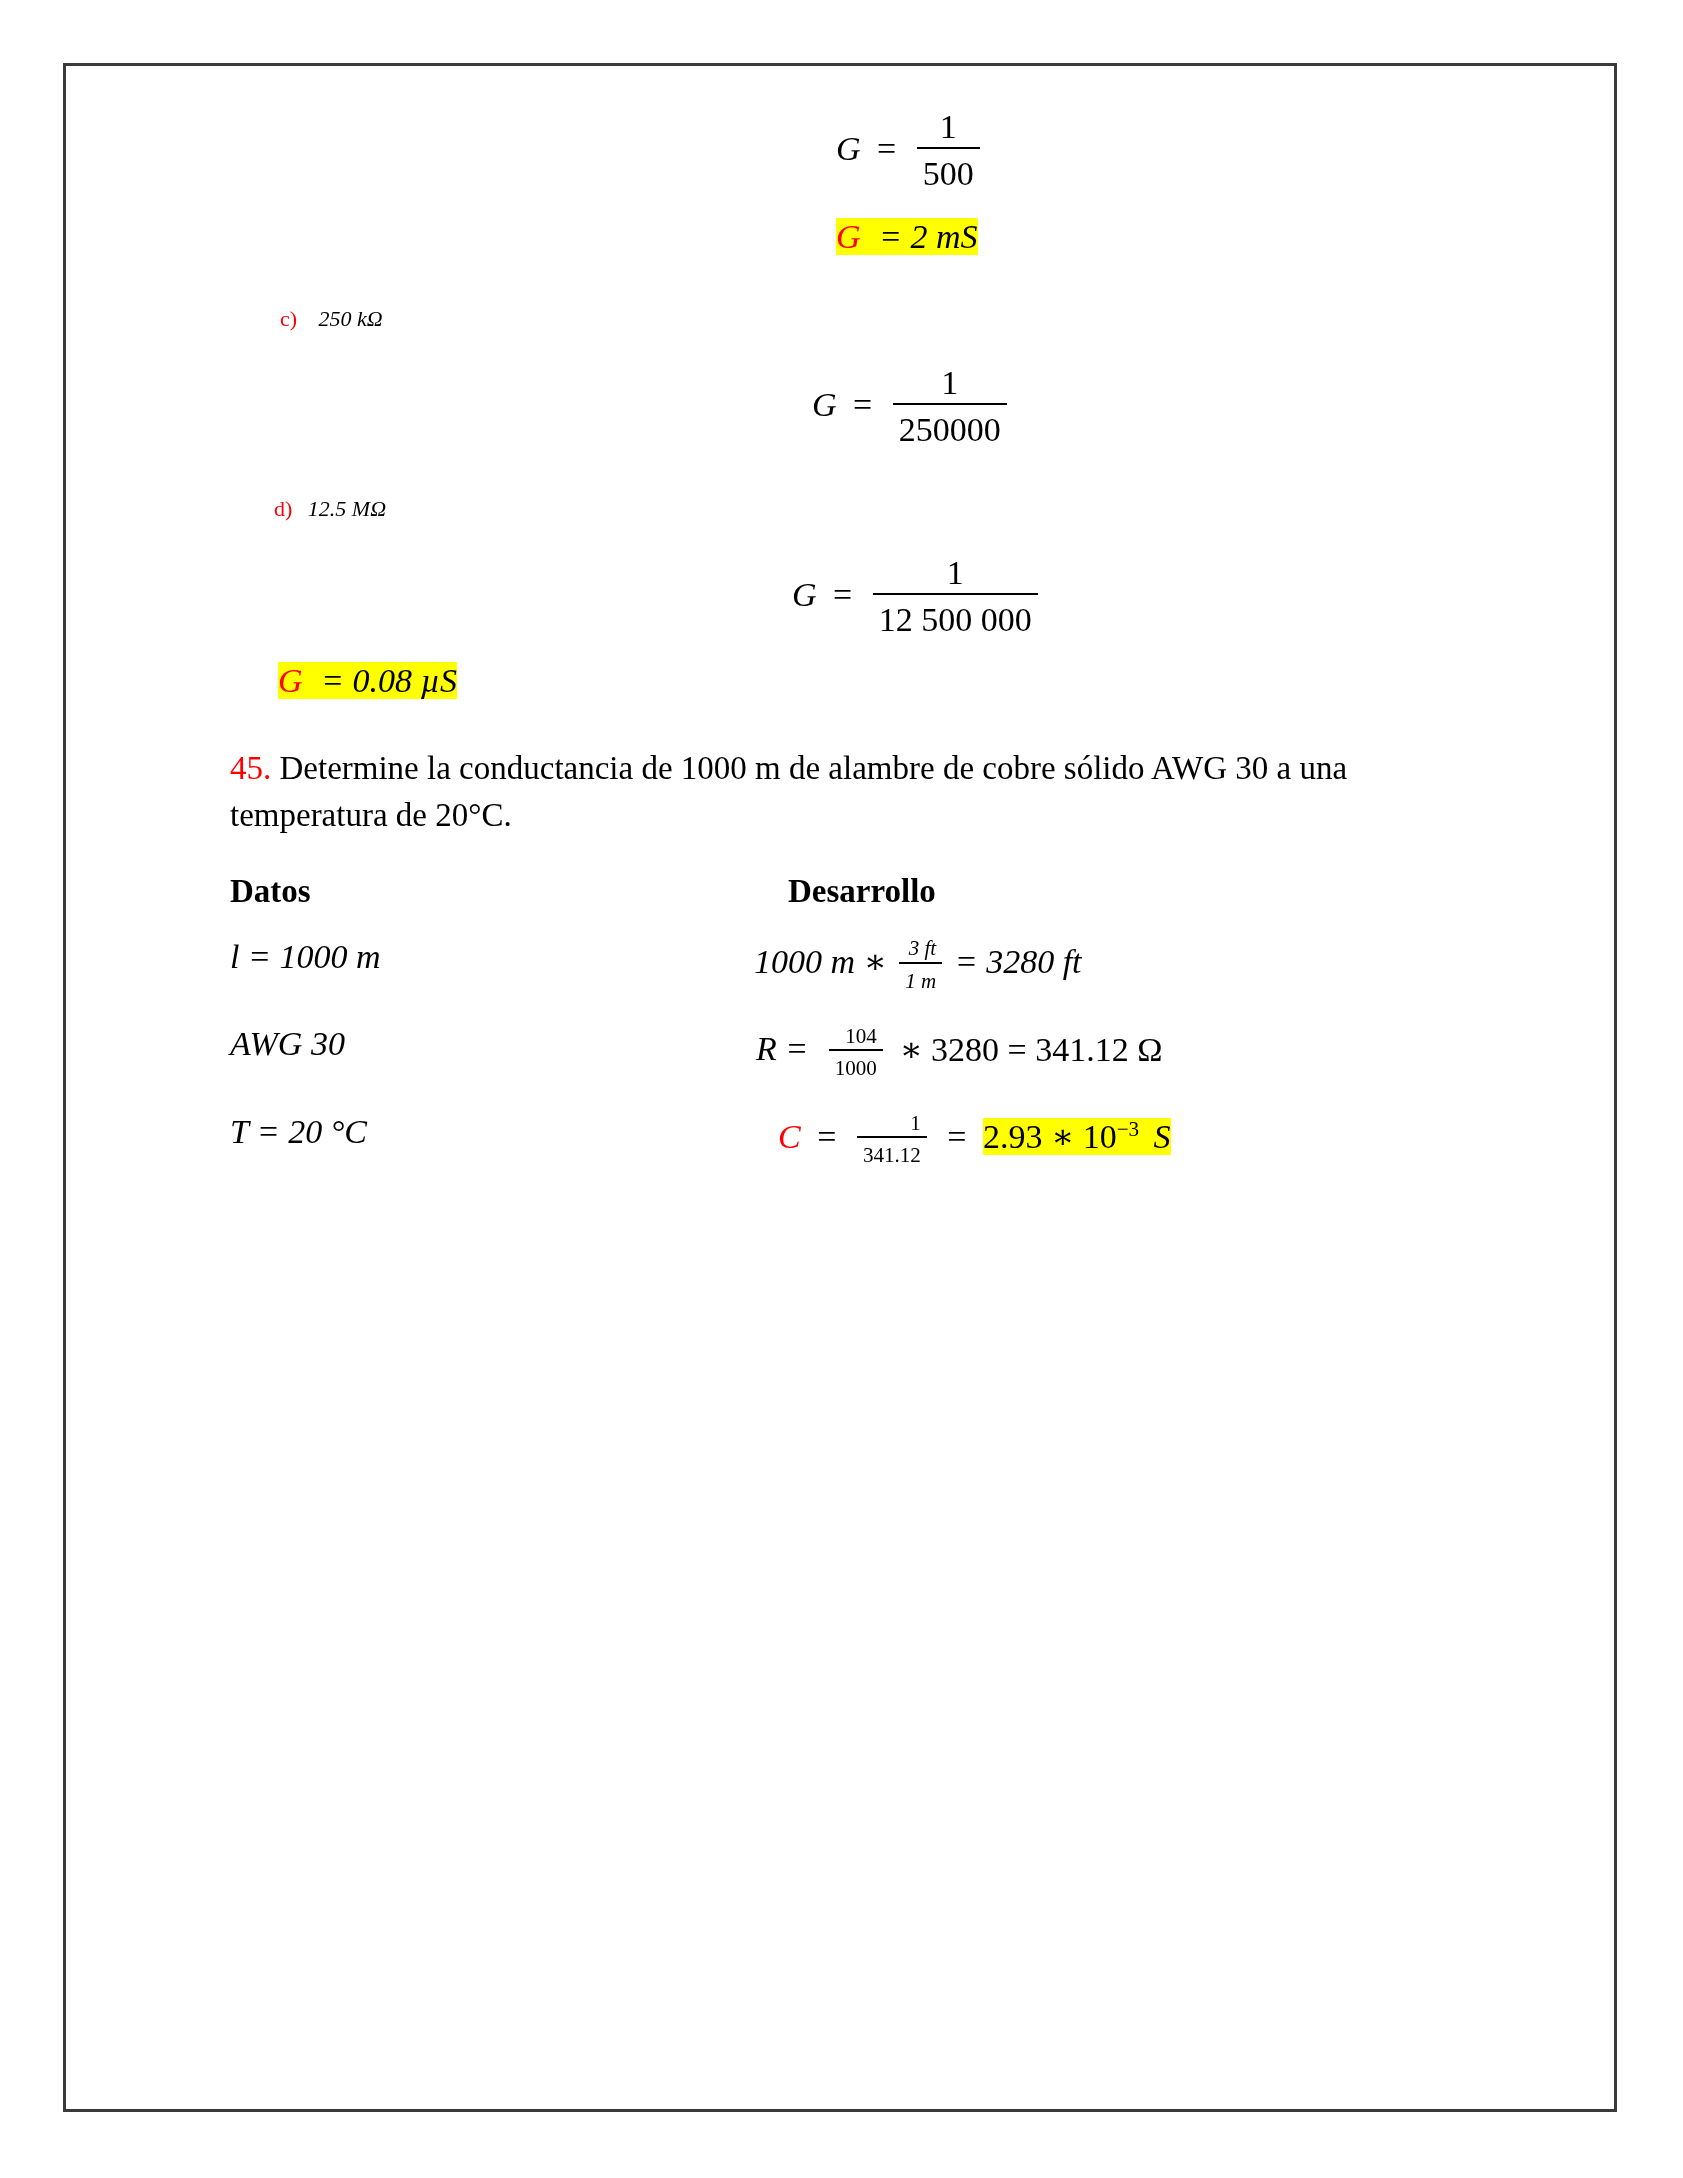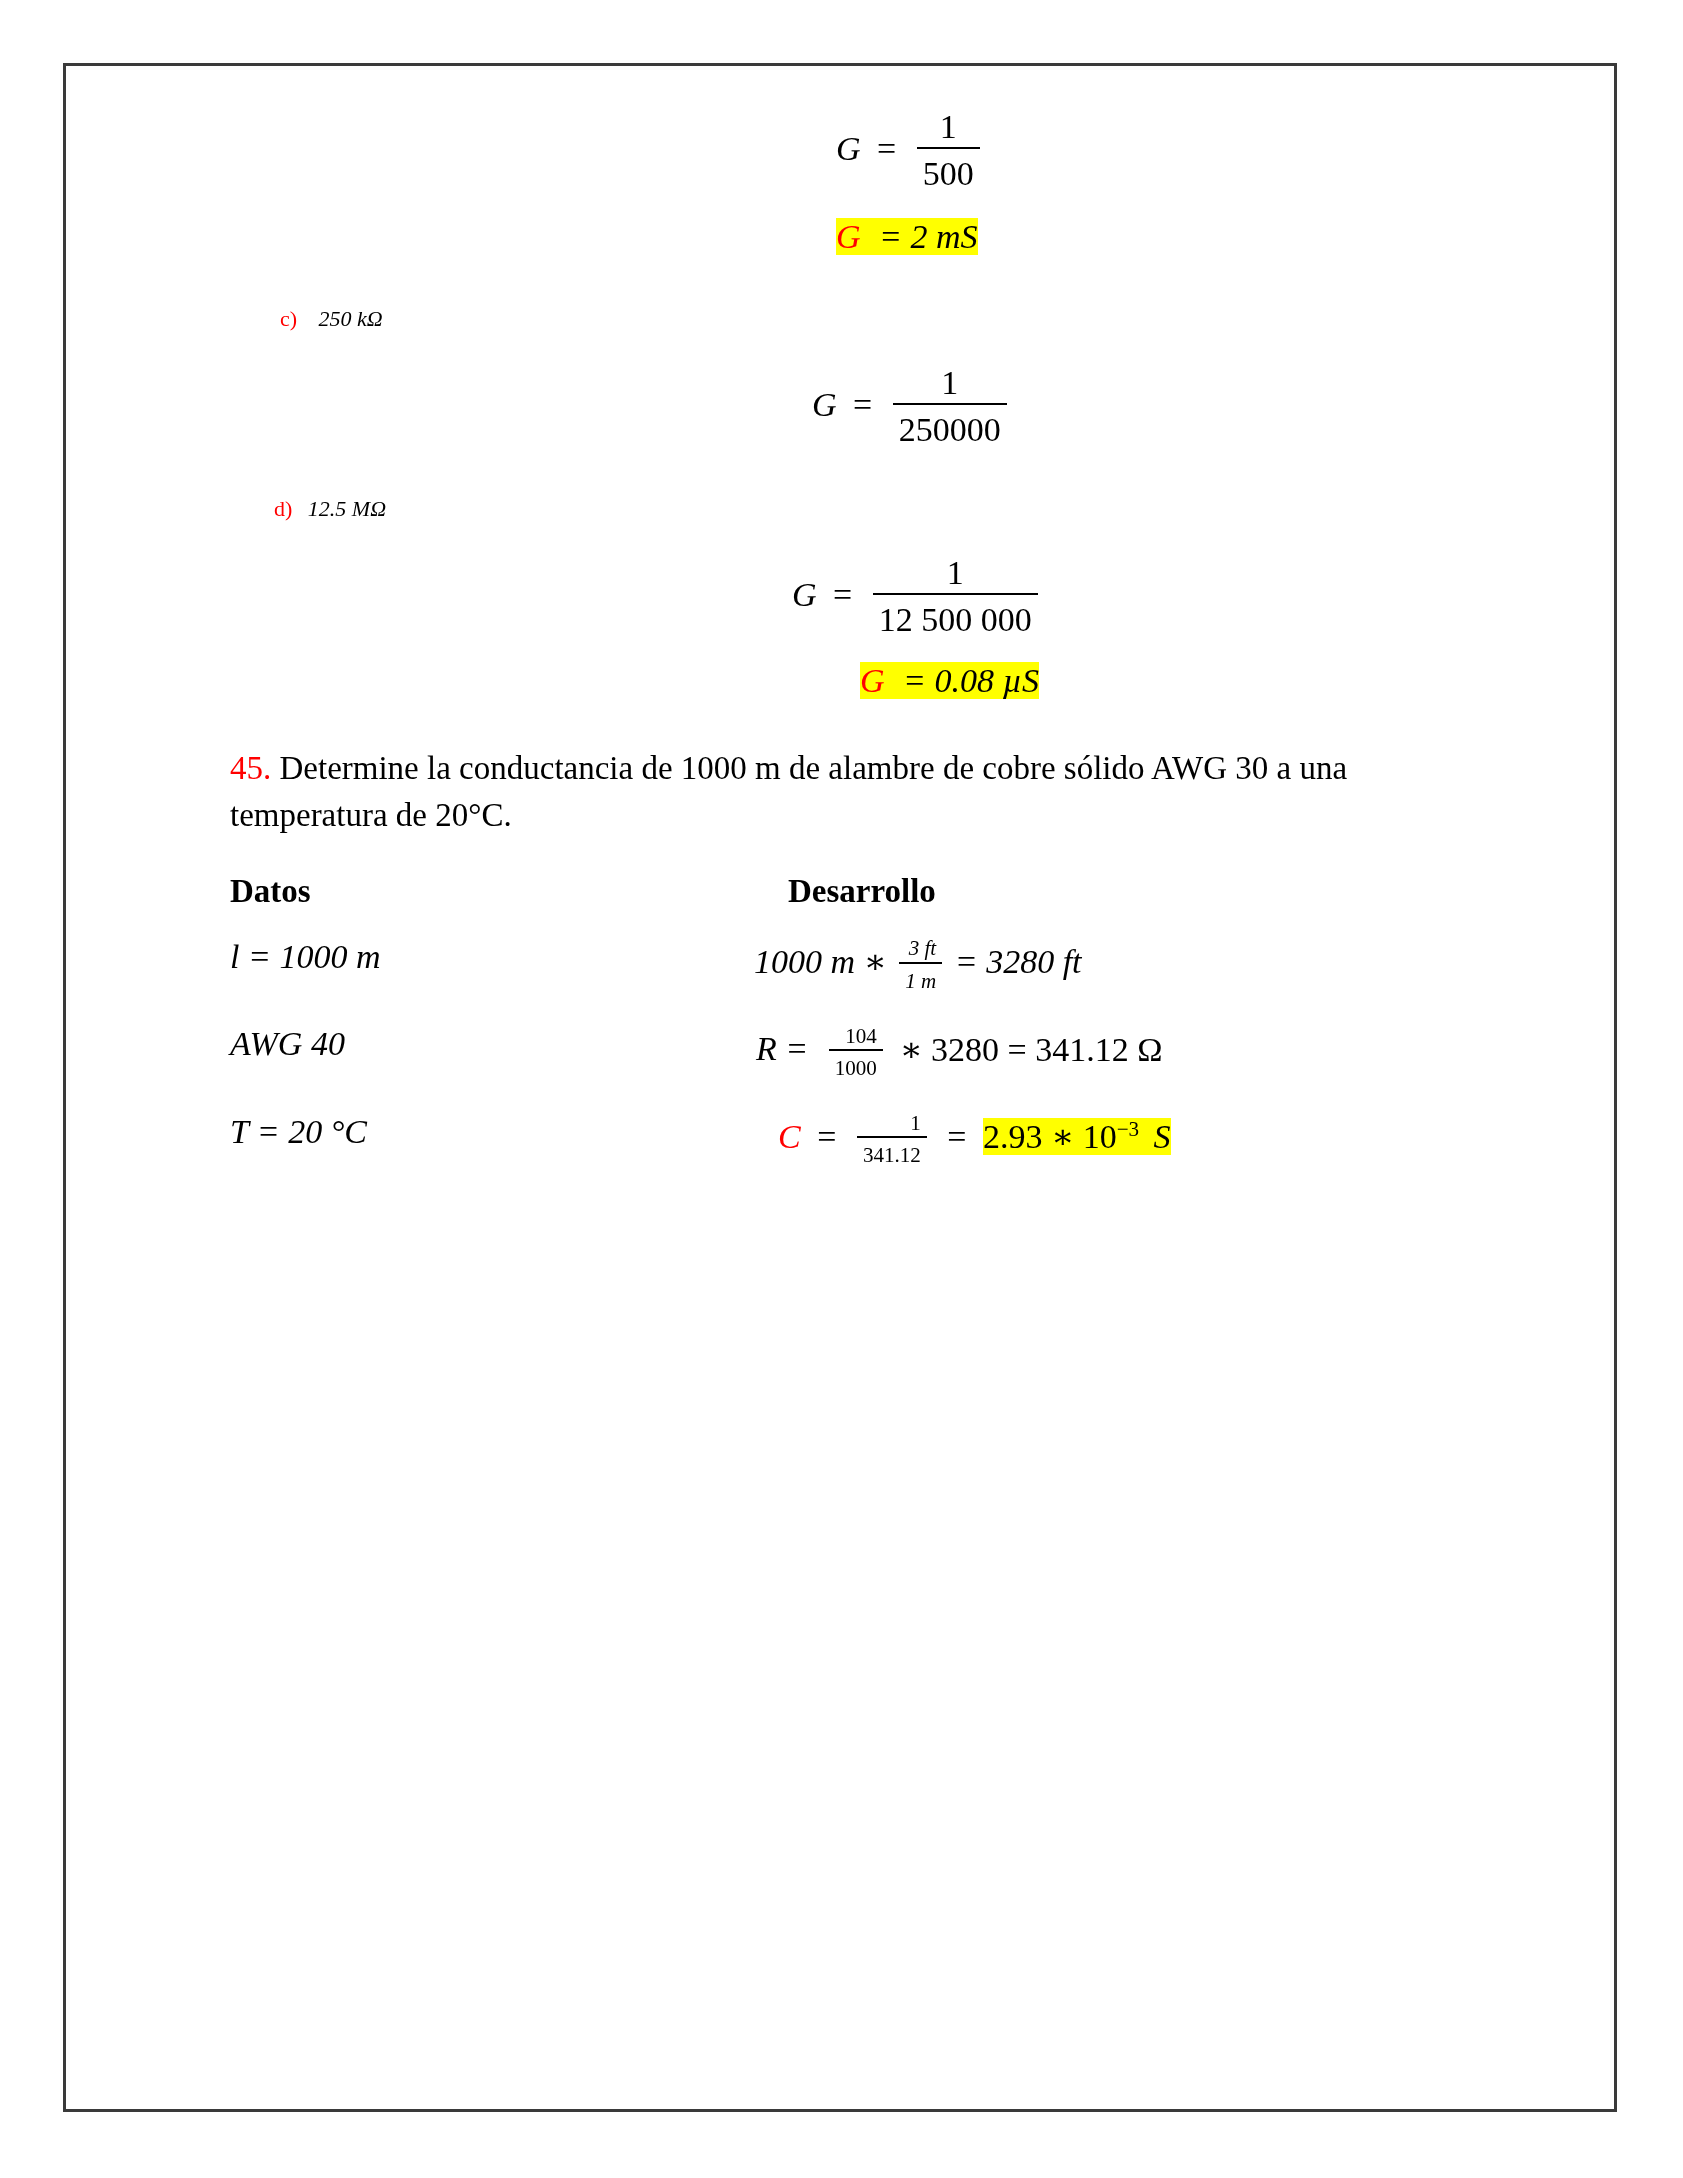--- a/index.html
+++ b/index.html
@@ -168,21 +168,21 @@
 
     <div class="eq-row math" style="margin-left:562px; margin-top:34px;">
       <span>G</span>
       <span class="up" style="margin:0 8px;">=</span>
       <span class="frac">
         <span class="num">1</span>
         <span class="den">12 500 000</span>
       </span>
     </div>
 
-    <div class="eq-row math" style="margin-left:582px; margin-top:22px;padding-left:48px;">
+    <div class="eq-row math" style="margin-top:22px;padding-left:48px;">
       <span class="hl">
         <span class="red">G</span>
         <span style="margin-left:10px;">= 0.08 µS</span>
       </span>
     </div>
 
     <div class="problem" style="margin-top:46px;">
       <span class="num">45.</span><span> Determine la conductancia de 1000 m de alambre de cobre sólido AWG 30 a una temperatura de 20°C.</span>
     </div>
 
@@ -197,21 +197,21 @@
         <span>1000 m ∗</span>
         <span class="frac small">
           <span class="num">3 ft</span>
           <span class="den">1 m</span>
         </span>
         <span>= 3280 ft</span>
       </span>
     </div>
 
     <div class="two-col" style="margin-top:32px;">
-      <span class="col-left math">AWG 40</span>
+      <span class="col-left math">AWG 30</span>
       <span class="col-right math" style="margin-left:-32px;">
         <span>R =</span>
         <span class="frac small small-upright" style="margin-left:12px;">
           <span class="num">104</span>
           <span class="den">1000</span>
         </span>
         <span class="up" style="margin-left:4px;">∗ 3280 = 341.12 Ω</span>
       </span>
     </div>
 

